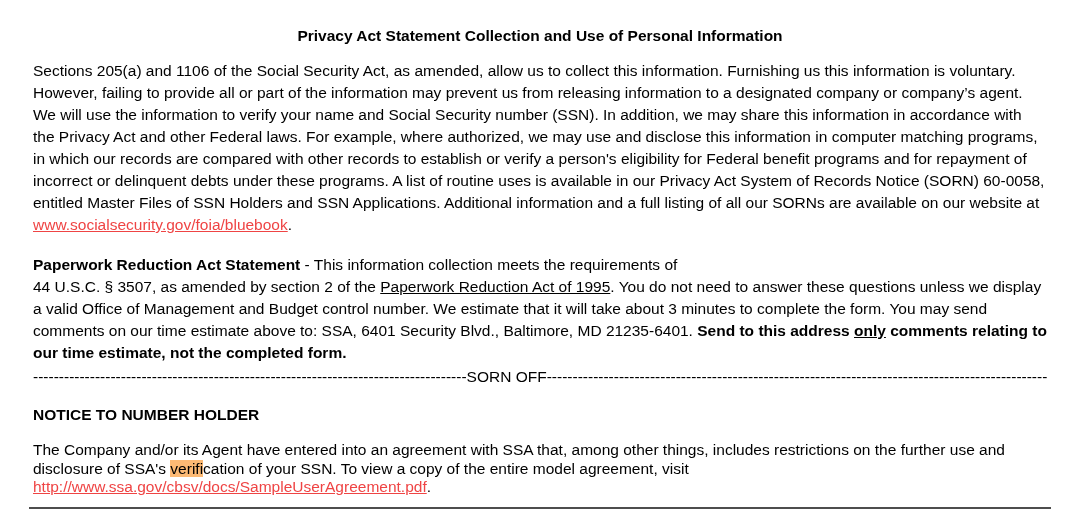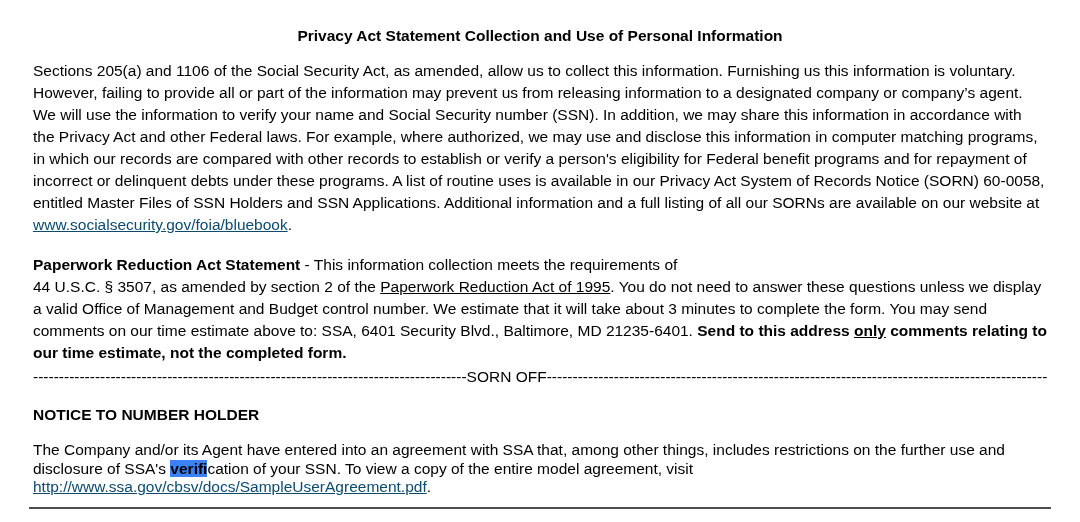--- a/index.html
+++ b/index.html
@@ -20,37 +20,37 @@
     text-align: center;
     line-height: 22px;
     margin: 0 0 13px 0;
   }
   .para { margin: 0; line-height: 22px; }
   .p1 { margin-bottom: 18px; }
   .bold { font-weight: bold; text-align: right; }
   .u { text-decoration: underline; }
   .bi { font-weight: bold; }
   .link {
-    color: #0c4a6e;
+    color: #ef4444;
     text-decoration: underline;
     cursor: pointer;
   }
   .tearoff {
     line-height: 22px;
     margin-top: 2px;
     white-space: nowrap;
     overflow: hidden;
   }
   .notice-heading {
     font-weight: bold;
     line-height: 22px;
     margin-top: 16px;
   }
   .notice { line-height: 18.5px; margin-top: 15px; }
-  .hl { background: #3b82f6; font-weight: bold; }
+  .hl { background: #fdba74; }
   .rule {
     border: 0;
     border-top: 2px solid #4d4d4d;
     margin: 10px -4px 0 -4px;
   }
 </style>
 </head>
 <body>
 
 <div class="doc">

